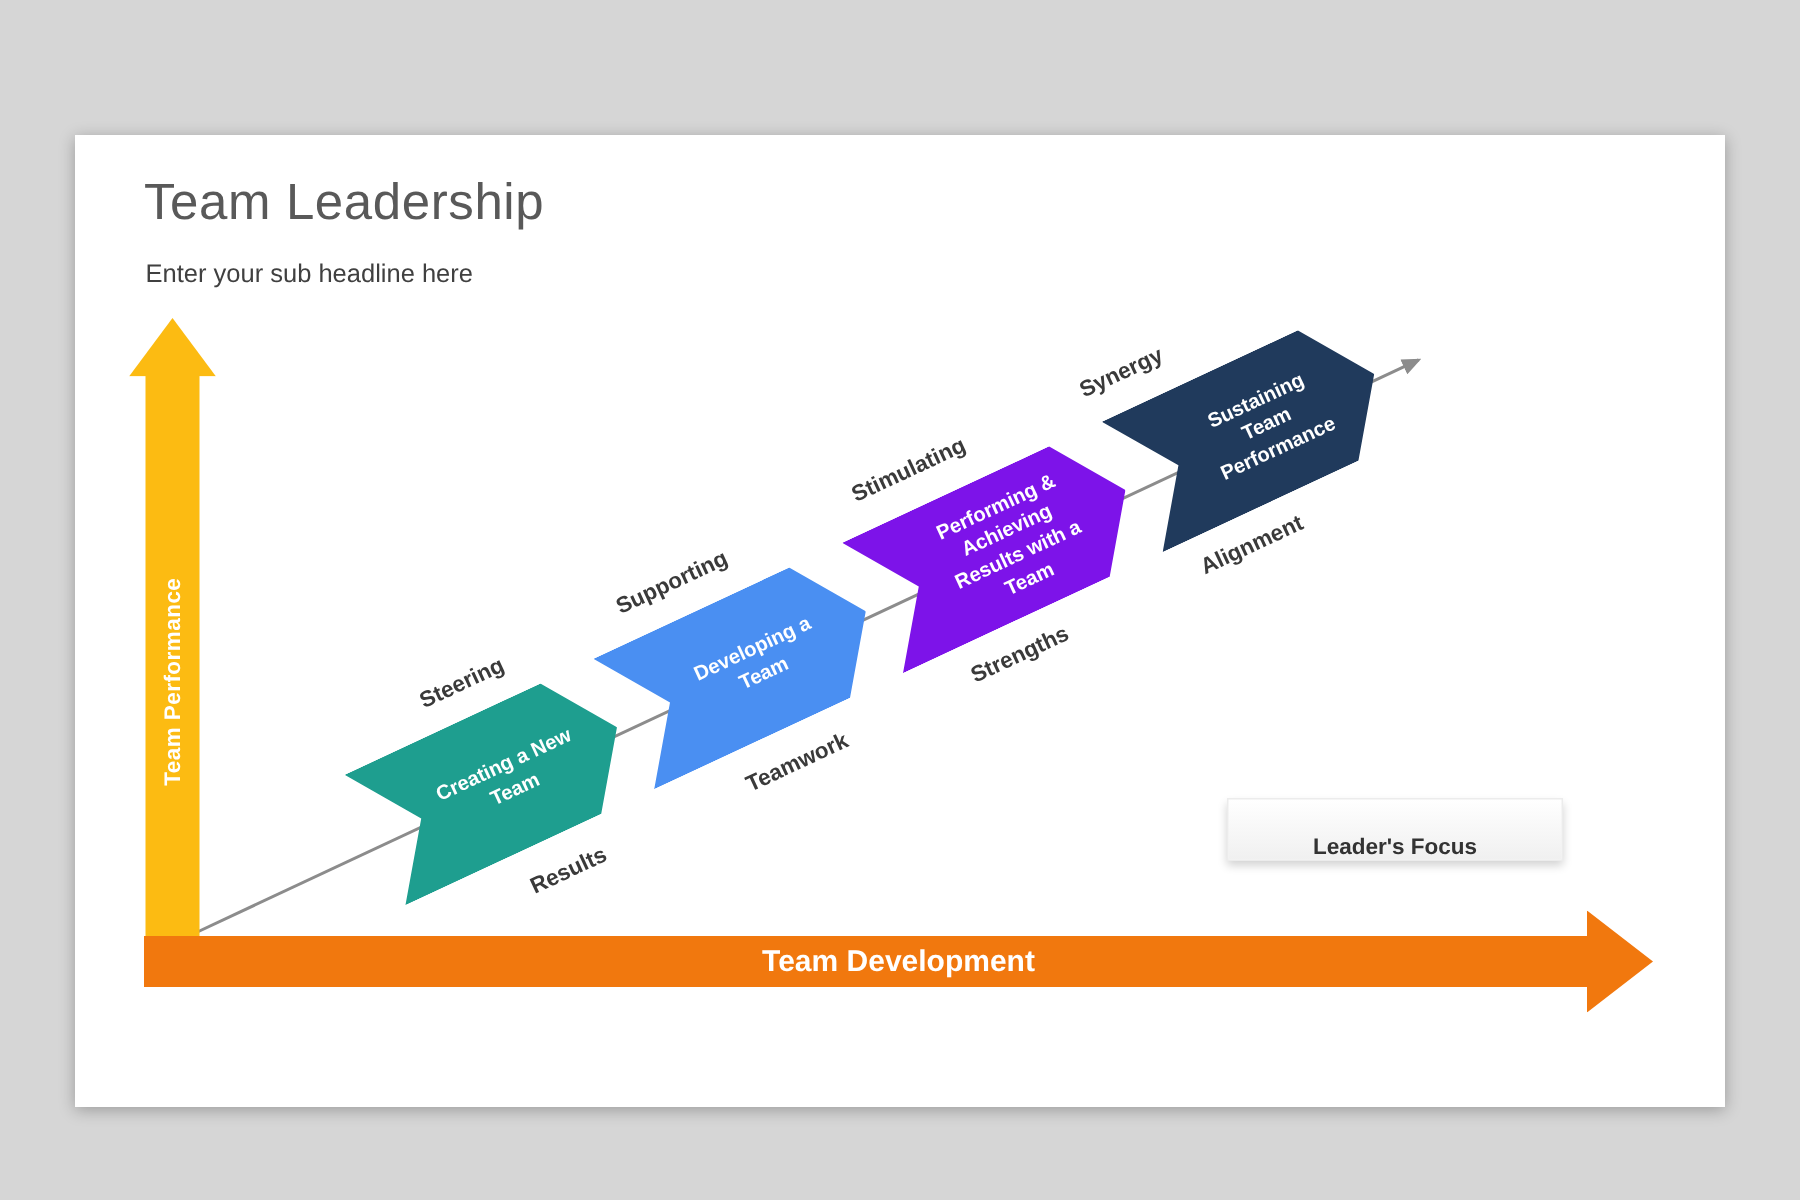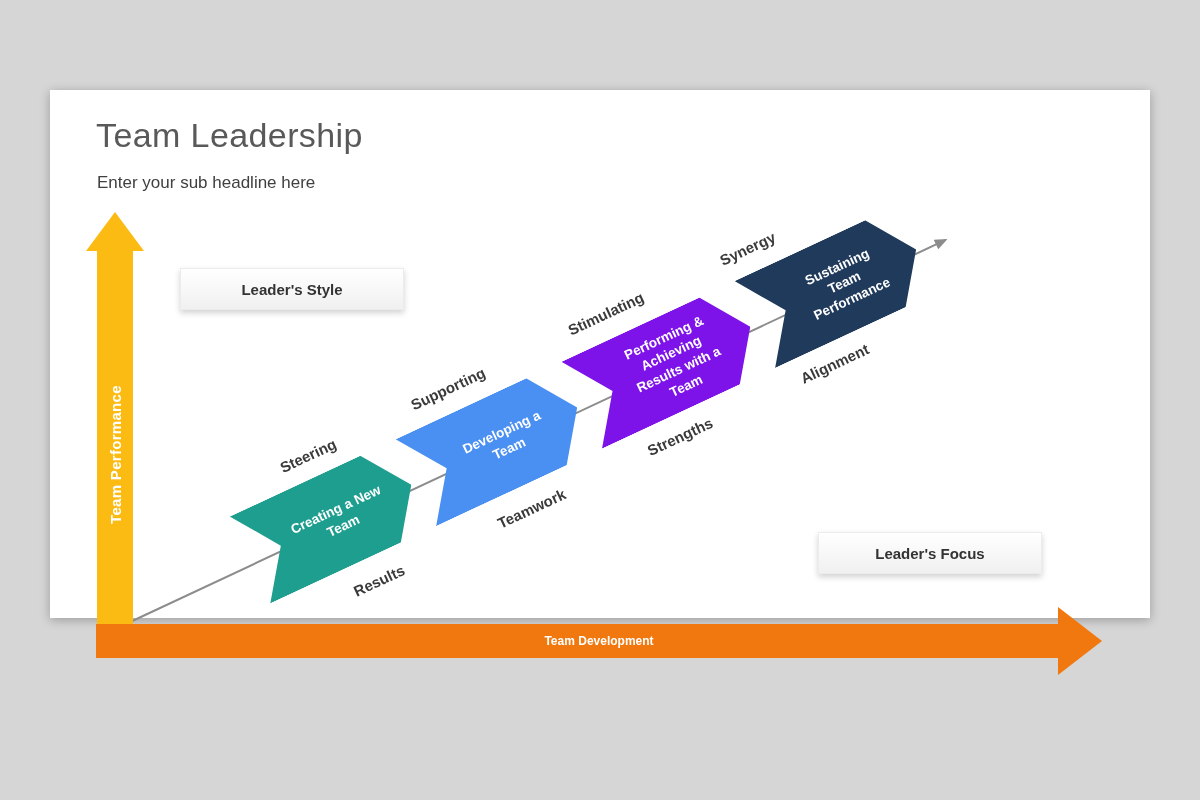--- a/index.html
+++ b/index.html
@@ -4,21 +4,21 @@
 <style>
   * { margin:0; padding:0; box-sizing:border-box; }
   html,body { width:1200px; height:800px; }
   body {
     background:#d6d6d6;
     font-family:"Liberation Sans", sans-serif;
     position:relative;
     overflow:hidden;
   }
   .slide {
-    position:absolute; left:50px; top:90px; width:1100px; height:528px;
+    position:absolute; left:50px; top:90px; width:1100px; height:648px;
     background:#ffffff; box-shadow:0 2px 10px rgba(0,0,0,0.28);
   }
   .title {
     position:absolute; left:46px; top:26px;
     font-size:34px; color:#595959; font-weight:400; letter-spacing:0.4px;
   }
   .subtitle {
     position:absolute; left:47px; top:83px;
     font-size:17px; color:#404040;
   }
@@ -39,21 +39,21 @@
 
   
   .x-shaft { position:absolute; left:46px; top:534px; width:962px; height:34px; }
   .x-head {
     position:absolute; left:1008px; top:517px; width:44px; height:68px;
     clip-path:polygon(0 0, 100% 50%, 0 100%);
   }
   .x-label {
     position:absolute; left:46px; top:534px; width:1006px; height:34px;
     display:flex; align-items:center; justify-content:center;
-    color:#ffffff; font-weight:bold; font-size:12px;
+    color:#ffffff; font-weight:bold; font-size:20px;
   }
 
   
   .diag {
     position:absolute; left:78px; top:532px; width:903px; height:2px;
     background:#8c8c8c; transform:rotate(-25.1deg); transform-origin:0 50%;
   }
   .diag-head {
     position:absolute; right:-2px; top:50%; transform:translateY(-50%);
     width:13px; height:11px; background:#8c8c8c;
@@ -95,21 +95,21 @@
   
   .callout {
     position:absolute; width:224px; height:42px;
     background:linear-gradient(180deg,#ffffff 0%,#f0f0f0 100%);
     border:1px solid #ececec;
     box-shadow:0 3px 6px rgba(0,0,0,0.18);
     display:flex; align-items:center; justify-content:center;
     font-size:15px; font-weight:bold; color:#333333;
   }
   .callout-style { left:130px; top:178px; }
-  .callout-focus { left:768px; top:442px; }
+  .callout-focus { left:768px; top:442px;align-items:flex-end; }
 </style>
 </head>
 <body>
 
 <div class="slide">
 
   <div class="title">Team Leadership</div>
   <div class="subtitle">Enter your sub headline here</div>
 
   <div class="diag" style="background: rgb(140, 140, 140);">
@@ -142,20 +142,17 @@
       <span>Developing a Team</span>
     </div>
     <div class="chev chev3" style="background: rgb(125, 19, 233);">
       <span>Performing &amp; Achieving Results with a Team</span>
     </div>
     <div class="chev chev4" style="background: rgb(32, 58, 92);">
       <span>Sustaining Team Performance</span>
     </div>
   </div>
 
-  <div class="callout callout-style">
-    <span>Leader's Style</span>
-  </div>
   <div class="callout callout-focus">
     <span>Leader's Focus</span>
   </div>
 
 </div>
 
 </body></html>

